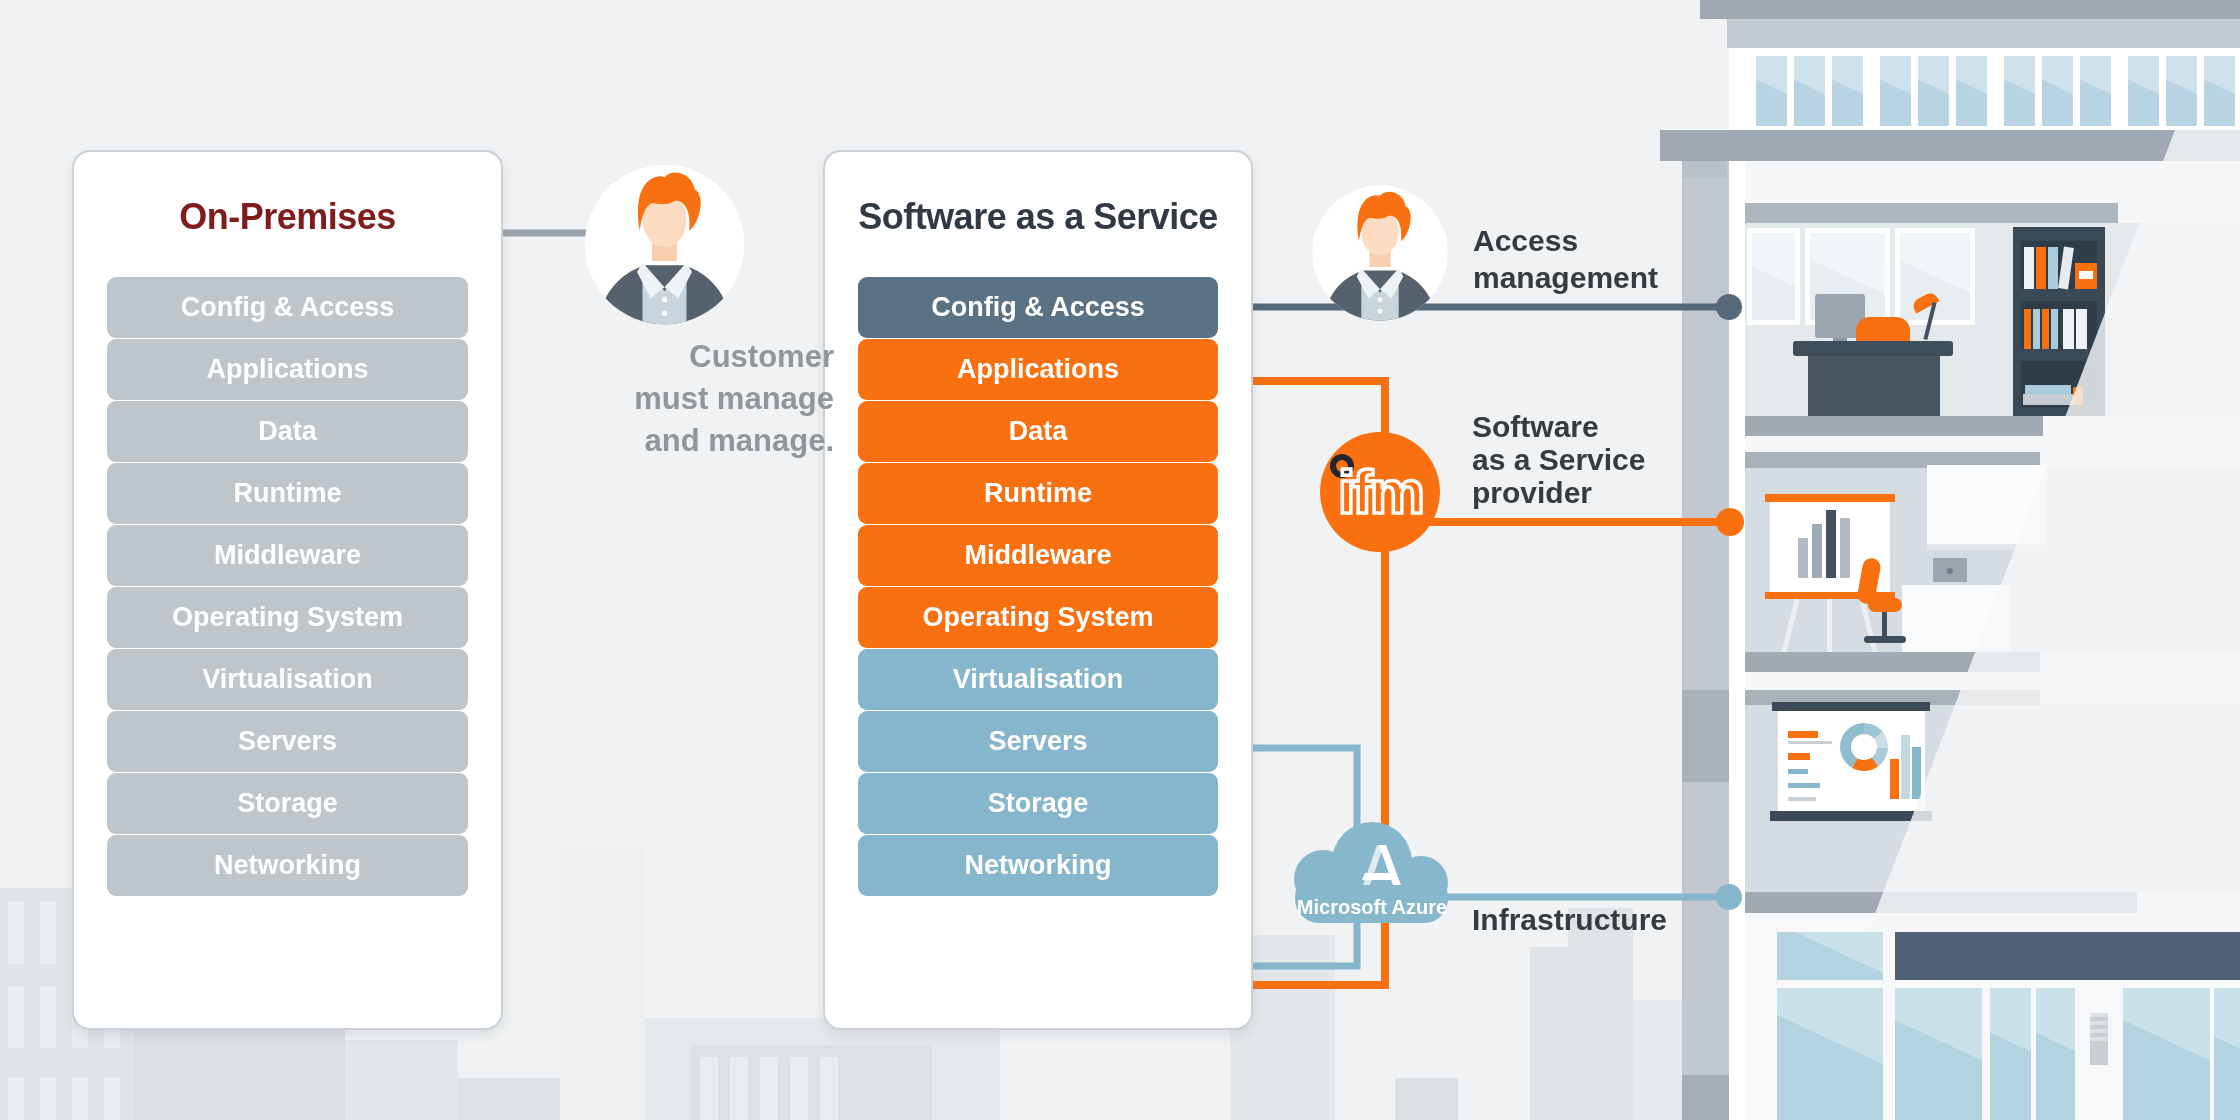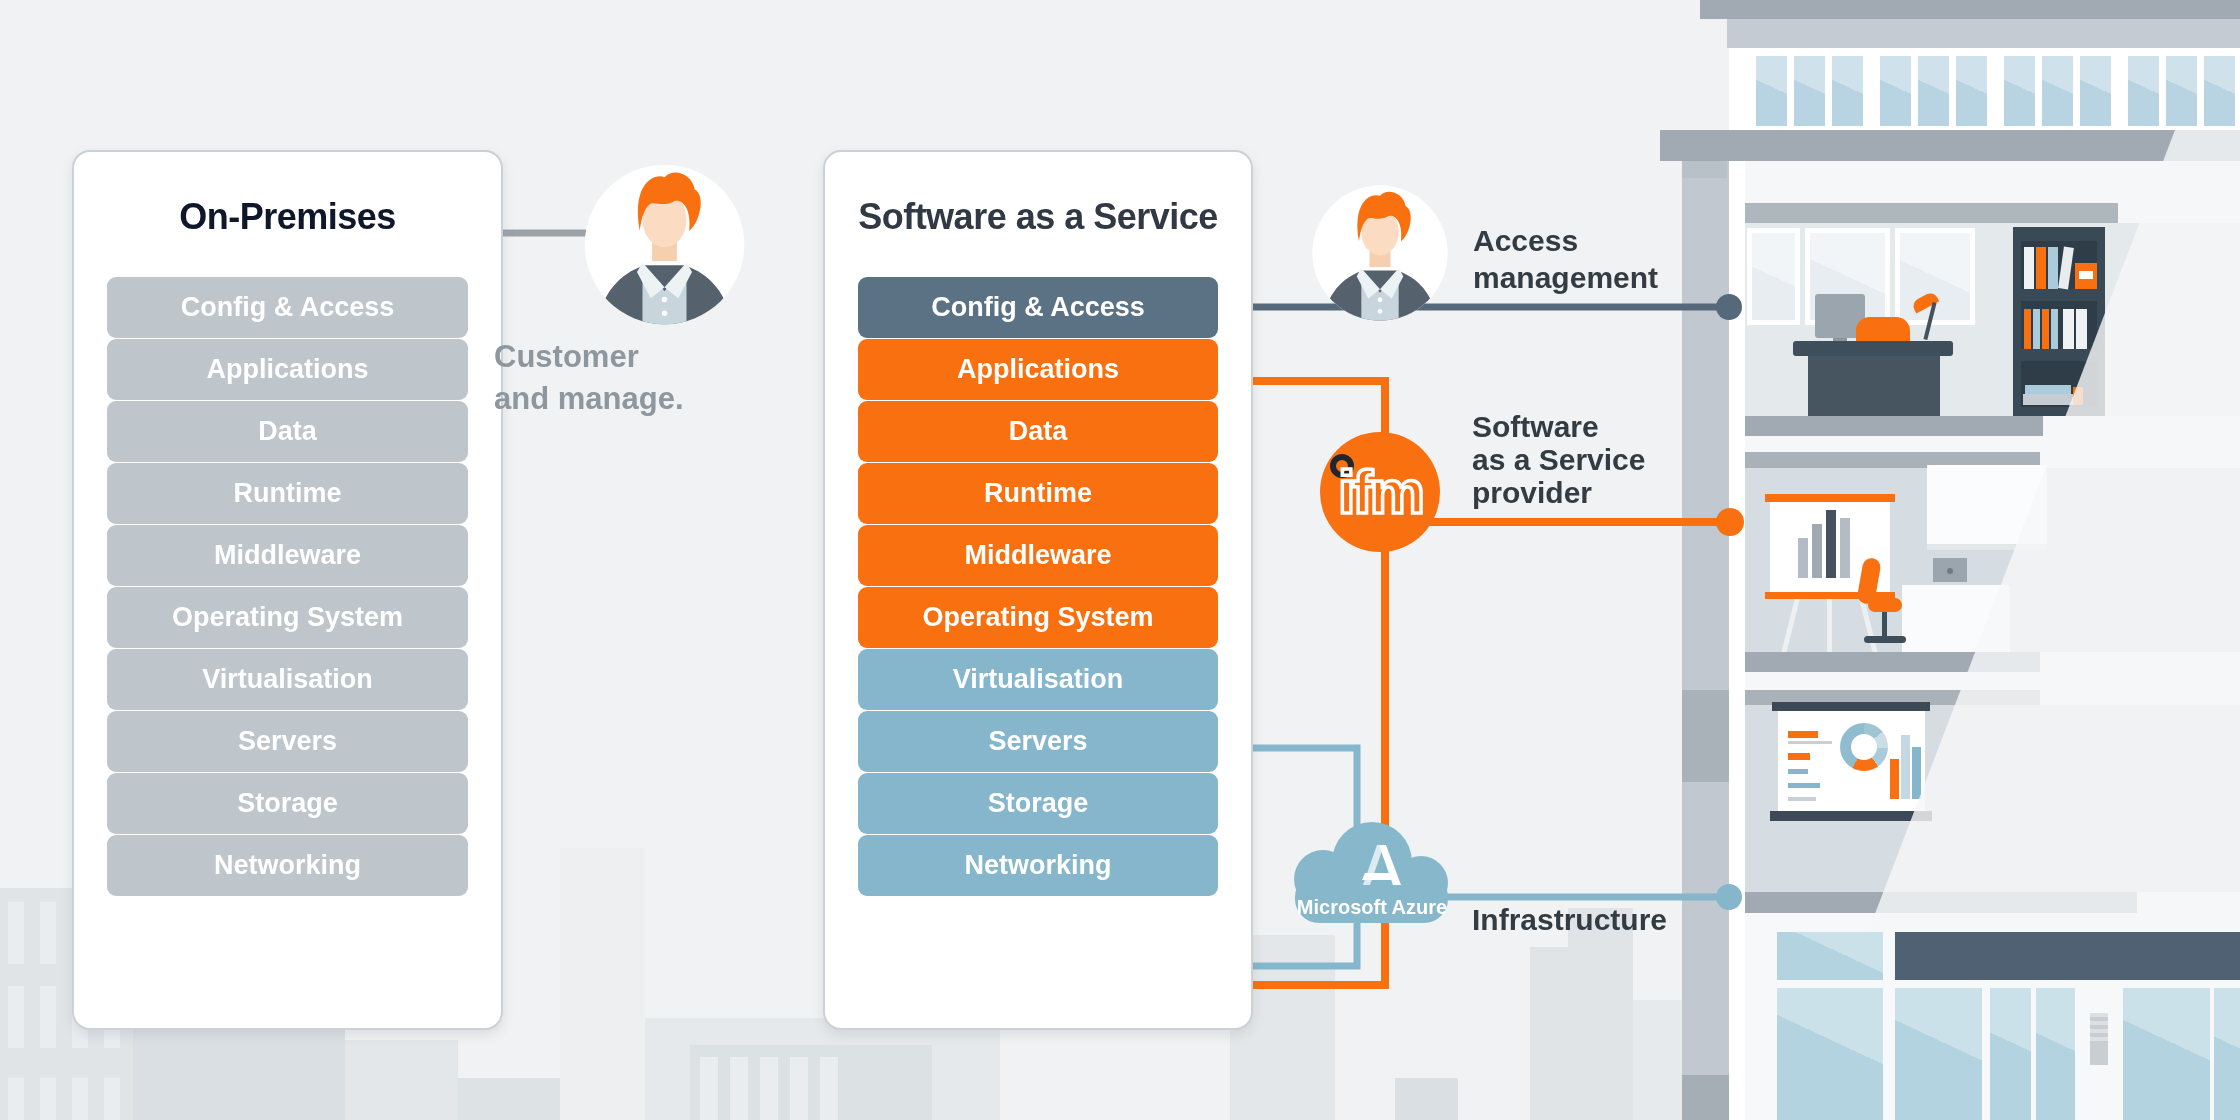--- a/index.html
+++ b/index.html
@@ -9,36 +9,36 @@
 
   
   .sky{position:absolute;}
   .slat{position:absolute;background:#EAEDEF;}
 
   
   .panel{position:absolute;top:150px;width:431px;height:880px;background:#fff;
          border:2px solid #CBD1D6;border-radius:18px;box-shadow:0 5px 12px rgba(110,120,130,.16);z-index:30;}
   .panel-title{position:absolute;top:44px;left:0;right:0;text-align:center;
                font-size:36px;font-weight:bold;letter-spacing:-.5px;}
-  .panel-onprem .panel-title{color:#0f172a;}
+  .panel-onprem .panel-title{color:#7f1d1d;}
   .panel-saas  .panel-title{color:#313A44;}
   .stack{position:absolute;left:33px;right:33px;top:125px;display:flex;flex-direction:column;gap:1px;}
   .stack-item{height:61px;border-radius:9px;display:flex;align-items:center;justify-content:center;
               color:#fff;font-size:27px;font-weight:bold;}
   .tier-gray  {background:#BEC5CB;}
   .tier-slate {background:#5A7283;}
   .tier-orange{background:#F8700F;}
   .tier-blue  {background:#85B6CB;}
 
   
   #wires{position:absolute;left:0;top:0;z-index:20;}
 
   
   .avatar{position:absolute;z-index:40;}
-  .note{position:absolute;left:494px;top:336px;width:340px;text-align:left;z-index:40;
+  .note{position:absolute;left:494px;top:336px;width:340px;text-align:right;z-index:40;
         color:#8E979E;font-size:31px;font-weight:bold;line-height:42px;}
   .callout{position:absolute;z-index:40;color:#333B43;font-size:30px;font-weight:bold;line-height:37px;}
   .callout span{display:block;}
   #ifm-badge{position:absolute;left:1320px;top:432px;width:120px;height:120px;border-radius:50%;
              background:#F8700F;z-index:40;}
   #ifm-badge .word{position:absolute;left:0;right:0;top:24px;text-align:center;
       font-size:62px;font-weight:bold;letter-spacing:-3px;color:transparent;
       -webkit-text-stroke:3.5px #fff;font-family:"Liberation Sans",sans-serif;}
   #ifm-badge .ring{position:absolute;left:10px;top:22px;width:24px;height:24px;border:6px solid #20262B;
       border-radius:50%;background:transparent;}
@@ -285,20 +285,21 @@
     </defs>
     <use href="#person"></use>
   </svg>
 
   <svg class="avatar" style="left:1310px;top:183px;" width="140" height="140" viewBox="0 0 120 120">
     <use href="#person"></use>
   </svg>
 
   <div class="note">
     <span style="display:block">Customer</span>
+    <span style="display:block">must manage</span>
     <span style="display:block">and manage.</span>
   </div>
 
   <div id="ifm-badge">
     <span class="ring"></span>
     <span class="word">ifm</span>
   </div>
 
   <svg id="azure" width="175" height="115" viewBox="0 0 175 115">
     <g fill="#87B7CB">

